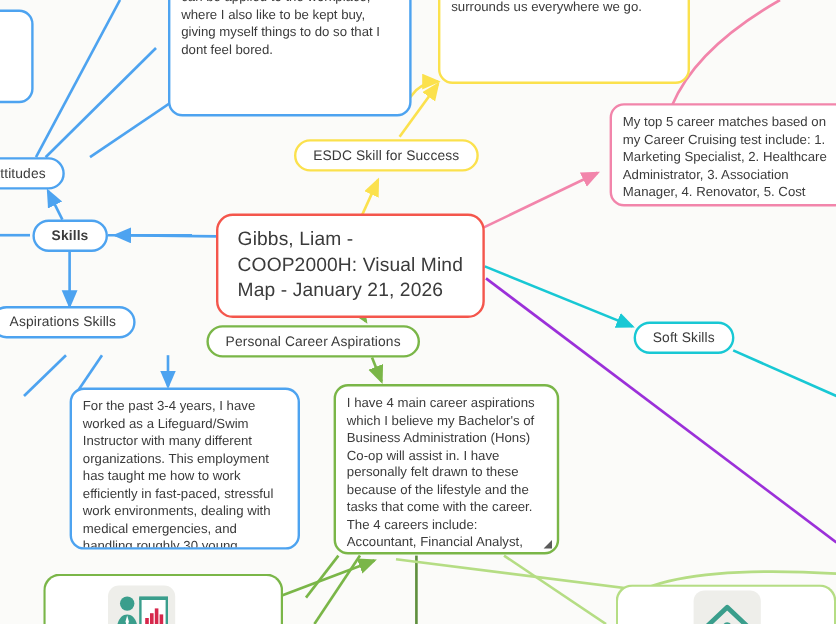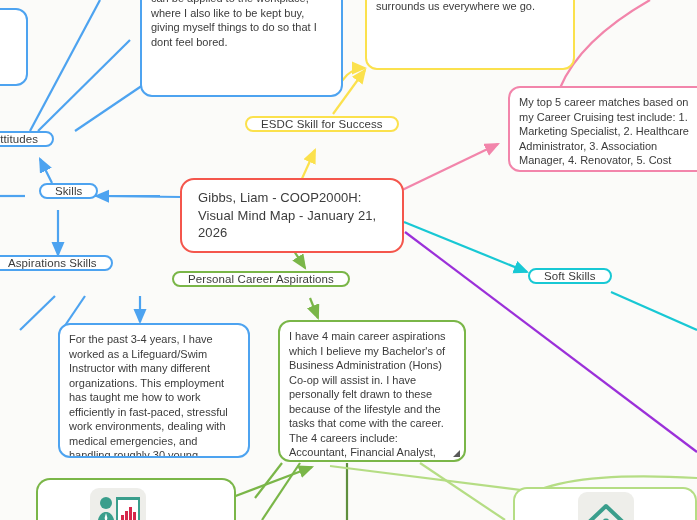--- a/index.html
+++ b/index.html
@@ -17,30 +17,30 @@
     box-sizing:border-box;
     background:#ffffff;
     border-radius:999px;
     border:2px solid #888;
     display:flex;align-items:center;justify-content:center;
     color:#3b3b3b;
     font-size:11.5px;
     letter-spacing:.1px;
     white-space:nowrap;
     padding:0 14px;
-    height:16px;
+    height:27px;
   }
   .node.central{
     border-radius:14px;
     height:auto;
     padding:9px 16px;
     white-space:normal;
     text-align:left;
     line-height:1.35;
-    font-size:13px;
+    font-size:16px;
     justify-content:flex-start;
   }
 
   .tbox{
     position:absolute;
     box-sizing:border-box;
     background:#ffffff;
     border-radius:12px;
     border:2px solid #888;
     padding:7px 9px;
@@ -193,21 +193,21 @@
   </div>
 
   <div class="node yellow" style="left:245px;top:116px;">
     <span>ESDC Skill for Success</span>
   </div>
 
   <div class="node blue" style="left:-36px;top:131px;">
     <span>ts/Attitudes</span>
   </div>
 
-  <div class="node blue" style="left:39px;top:183px;">
+  <div class="node blue" style="left:27px;top:183px;font-weight:bold;">
     <span>Skills</span>
   </div>
 
   <div class="node blue" style="left:-8px;top:255px;">
     <span>Aspirations Skills</span>
   </div>
 
   <div class="node cyan" style="left:528px;top:268px;">
     <span>Soft Skills</span>
   </div>

